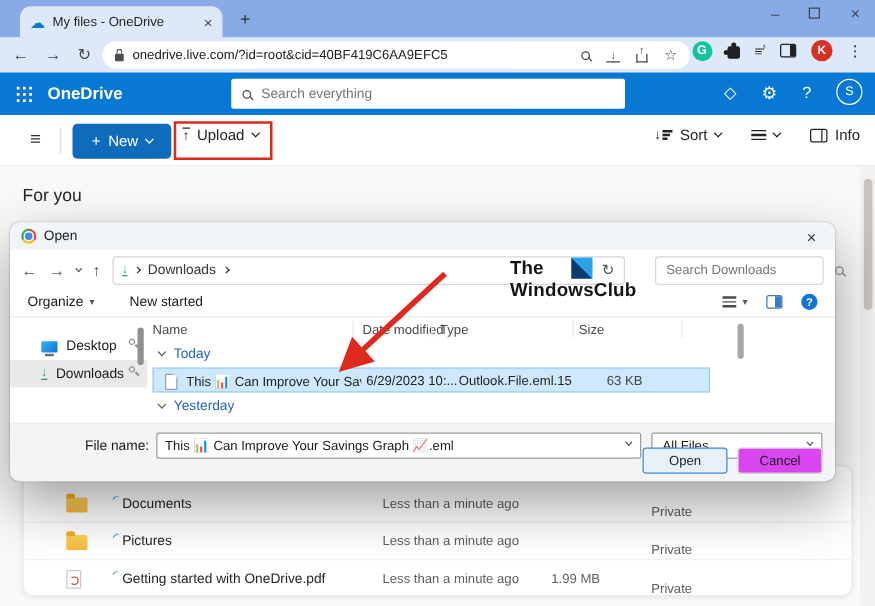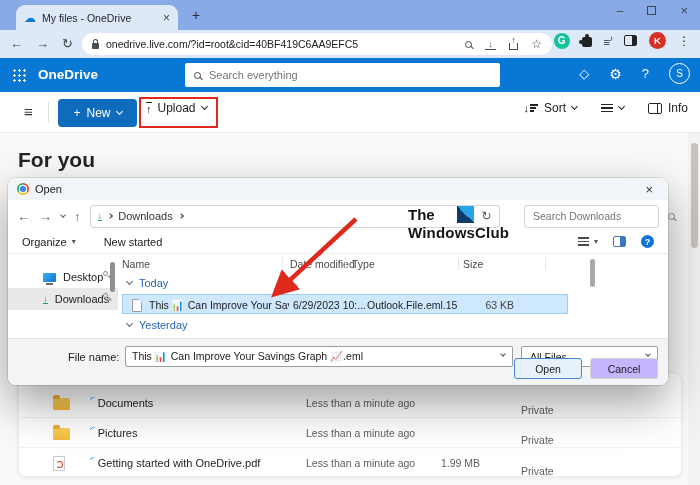--- a/index.html
+++ b/index.html
@@ -69,21 +69,21 @@
   .odbar-right { position:absolute; right:12px; top:101px; display:flex; align-items:center; gap:24px; font-size:12px; color:#242424; }
   .grp { display:flex; align-items:center; gap:6px; }
   .sort-ico { display:flex; align-items:center; gap:1px; }
   .sort-ico .ar { font-size:11px; }
   .sort-lines span { display:block; height:1.3px; background:#242424; margin:1.8px 0; }
   .view-lines span { display:block; height:1.3px; background:#242424; margin:2.2px 0; width:12px; }
   .info-ico { width:14px; height:11px; border:1.3px solid #242424; border-radius:2px; position:relative; }
   .info-ico::after { content:''; position:absolute; right:3px; top:0; bottom:0; border-left:1.3px solid #242424; }
 
   
-  .page-title { position:absolute; left:18px; top:148px; font-size:21px; font-weight:bold; color:#252423; }
+  .page-title { position:absolute; left:18px; top:148px; font-size:14px; font-weight:normal; color:#252423; }
   .pg-scroll { position:absolute; right:0; top:133px; bottom:0; width:12px; background:#f3f2f1; }
   .pg-thumb { position:absolute; right:2px; top:10px; width:7px; height:105px; background:#c6c3c0; border-radius:4px; }
 
   
   .files-card { position:absolute; left:18px; top:372px; width:664px; height:105px; background:#fff; border:1px solid #ececec; border-radius:8px; box-shadow:0 1px 4px rgba(0,0,0,.07); }
   .file-row { position:absolute; left:0; right:0; height:30px; display:flex; align-items:center; padding-left:34px; border-bottom:1px solid #f3f2f1; font-size:11px; }
   .file-row:last-child { border-bottom:none; }
   .c-icon { width:36px; display:flex; }
   .c-name { width:217px; color:#242424; display:flex; align-items:flex-start; gap:2px; white-space:nowrap; overflow:hidden; }
   .badge-new { color:#0b6fd4; font-size:8px; line-height:8px; margin-top:-3px; }
@@ -117,21 +117,21 @@
   .tri-dn { font-size:8px; color:#555; }
   .cmd-right { margin-left:auto; display:flex; align-items:center; gap:15px; }
   .vlines span { display:block; width:11px; height:1.4px; background:#4a4a4a; margin:2px 0; }
   .pane-ico { width:13px; height:11px; border:1.2px solid #4a79b8; border-radius:2px; position:relative; }
   .pane-ico::after { content:''; position:absolute; right:0; top:0; bottom:0; width:5px; background:#3c78c8; }
   .help-ico { width:13px; height:13px; border-radius:50%; background:#1173d4; color:#fff; font-size:9px; font-weight:bold; display:flex; align-items:center; justify-content:center; }
 
   .dlg-body { position:relative; height:84px; display:flex; }
   .dlg-sidebar { width:110px; position:relative; padding-top:12px; flex:none; }
   .dlg-sidebar::after { content:''; position:absolute; right:3px; top:8px; width:5px; height:30px; background:#8f8f8f; border-radius:3px; }
-  .side-item { height:22px; display:flex; align-items:center; gap:7px; padding-left:35px; position:relative; }
+  .side-item { height:22px; display:flex; align-items:center; gap:7px; padding-left:25px; position:relative; }
   .side-item.selected { background:#e9e9e9; }
   .ico-desktop { width:13px; height:9px; background:linear-gradient(135deg,#35b4ef,#1173d6); border-radius:1px; position:relative; }
   .ico-desktop::after { content:''; position:absolute; left:3px; bottom:-3px; width:7px; height:1.5px; background:#6b6b6b; }
   .pin { width:5px; height:5px; border:1.4px solid #9a9a9a; border-radius:50%; position:absolute; right:10px; top:5px; transform:rotate(-45deg); }
   .pin::after { content:''; position:absolute; top:5px; left:1.4px; width:1.4px; height:4px; background:#9a9a9a; }
 
   .dlg-list { position:relative; width:487px; flex:none; }
   .list-scroll { position:absolute; right:3px; top:5px; width:5px; height:28px; background:#a9a9a9; border-radius:3px; }
   .list-header { position:relative; height:18px; font-size:10.5px; color:#4a4a4a; }
   .lh { position:absolute; top:4px; }
@@ -149,21 +149,21 @@
   .dlg-bottom { position:absolute; left:0; right:0; bottom:0; height:47px; background:#f3f4f6; border-top:1px solid #e3e3e3; border-radius:0 0 8px 8px; }
   .fn-row { position:absolute; left:60px; top:7px; display:flex; align-items:center; }
   .fn-label { width:57px; font-size:11px; }
   .fn-input { position:relative; width:388px; height:21px; background:#fff; border:1px solid #9d9d9d; border-radius:2px; }
   .fn-input input { width:100%; height:100%; border:none; outline:none; font-size:10.5px; font-family:inherit; padding:0 20px 0 6px; background:transparent; color:#1a1a1a; }
   .fn-chv { position:absolute; right:7px; top:8px; color:#555; }
   .ft-select { position:relative; margin-left:8px; width:137px; height:21px; background:#fff; border:1px solid #9d9d9d; border-radius:2px; display:flex; align-items:center; padding:0 8px; font-size:10.5px; }
   .btn-row { position:absolute; right:10px; bottom:6px; display:flex; gap:8px; }
   .btn { width:68px; height:21px; display:flex; align-items:center; justify-content:center; font-size:10.5px; border-radius:3px; }
   .btn-open { background:#e7f1fa; border:1.5px solid #4389cd; }
-  .btn-cancel { background:#c4b5fd; border:1px solid #d2d2d2;text-align:center; }
+  .btn-cancel { background:#d946ef; border:1px solid #d2d2d2;text-align:center; }
 
   
   .watermark { position:absolute; left:408px; top:206px; z-index:50; color:#141414; }
   .wm-top { display:flex; align-items:center; gap:22px; font-size:15px; font-weight:600; }
   .wm-logo { width:17px; height:17px; background:linear-gradient(45deg,#0d3b6e 50%,#2aa3e8 50%); }
   .wm-bottom { font-size:15px; font-weight:600; margin-top:1px; letter-spacing:.2px; }
   .arrow-svg { position:absolute; inset:0; z-index:60; pointer-events:none; }
 </style>
 </head>
 <body>

